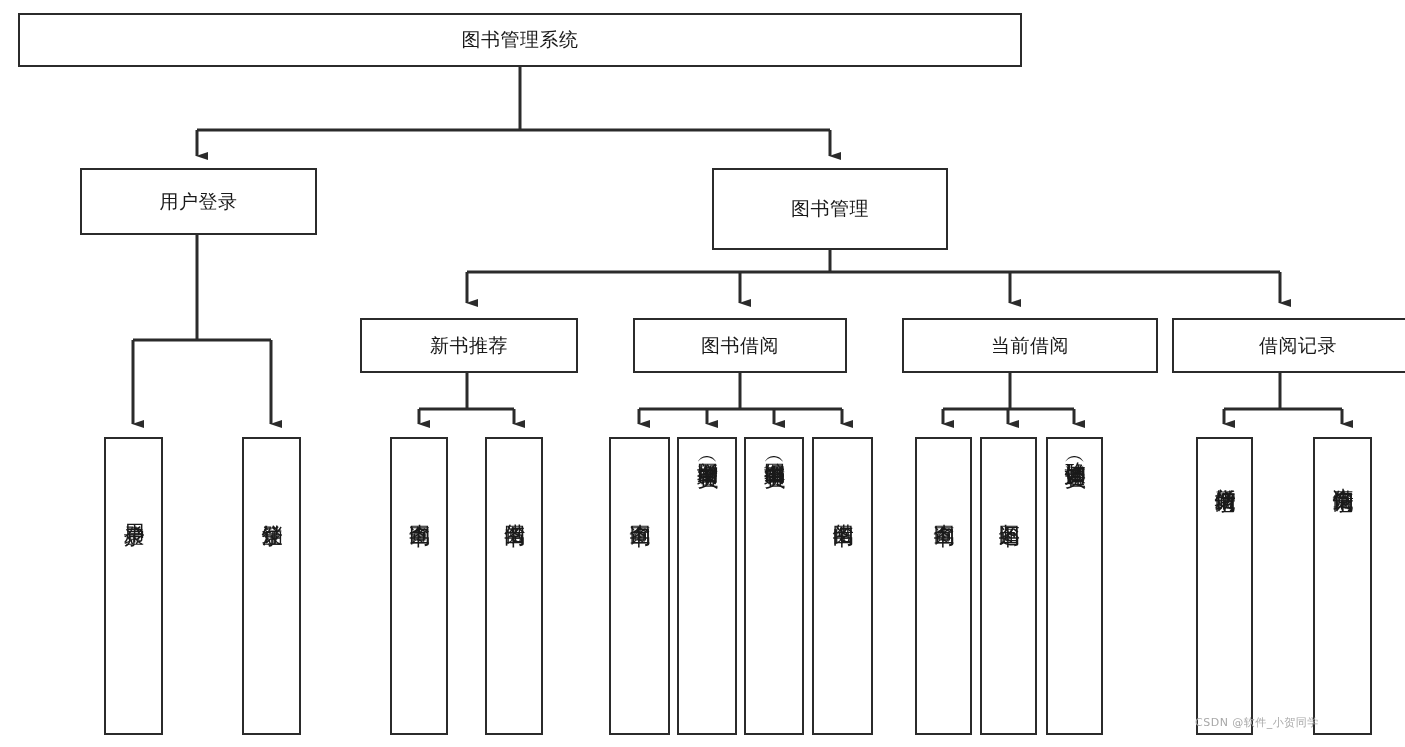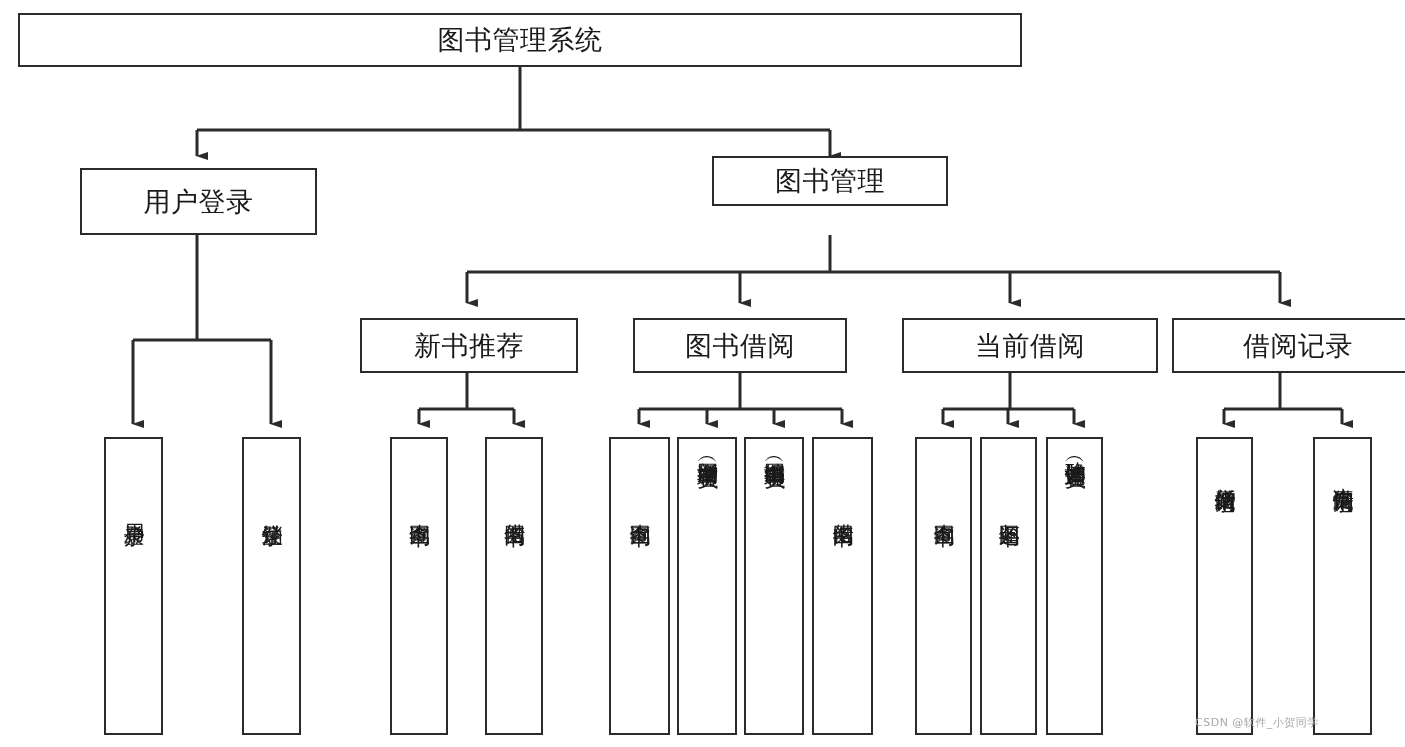--- a/index.html
+++ b/index.html
@@ -28,21 +28,21 @@
     position: absolute;
     box-sizing: border-box;
     border: 2px solid #2b2b2b;
     background: #ffffff;
     display: flex;
     align-items: center;
     justify-content: center;
     color: #1a1a1a;
   }
   .node.horiz {
-    font-size: 27px;
+    font-size: 19px;
     letter-spacing: 0.5px;
   }
   .node.vert {
     font-size: 21px;
     letter-spacing: 1px;
     align-items: flex-start;
     justify-content: center;
     padding-top: 8px;
   }
   .node.vert .vtext {
@@ -114,21 +114,21 @@
     </g>
   </svg>
 
   <div class="node horiz" style="left:18px; top:13px; width:1004px; height:54px;">
     <span>图书管理系统</span>
   </div>
 
   <div class="node horiz" style="left:80px; top:168px; width:237px; height:67px;">
     <span>用户登录</span>
   </div>
-  <div class="node horiz" style="left:712px; top:156px; width:236px; height:50px;">
+  <div class="node horiz" style="left:712px; top:168px; width:236px; height:82px;">
     <span>图书管理</span>
   </div>
 
   <div class="node horiz" style="left:360px; top:318px; width:218px; height:55px;">
     <span>新书推荐</span>
   </div>
   <div class="node horiz" style="left:633px; top:318px; width:214px; height:55px;">
     <span>图书借阅</span>
   </div>
   <div class="node horiz" style="left:902px; top:318px; width:256px; height:55px;">

